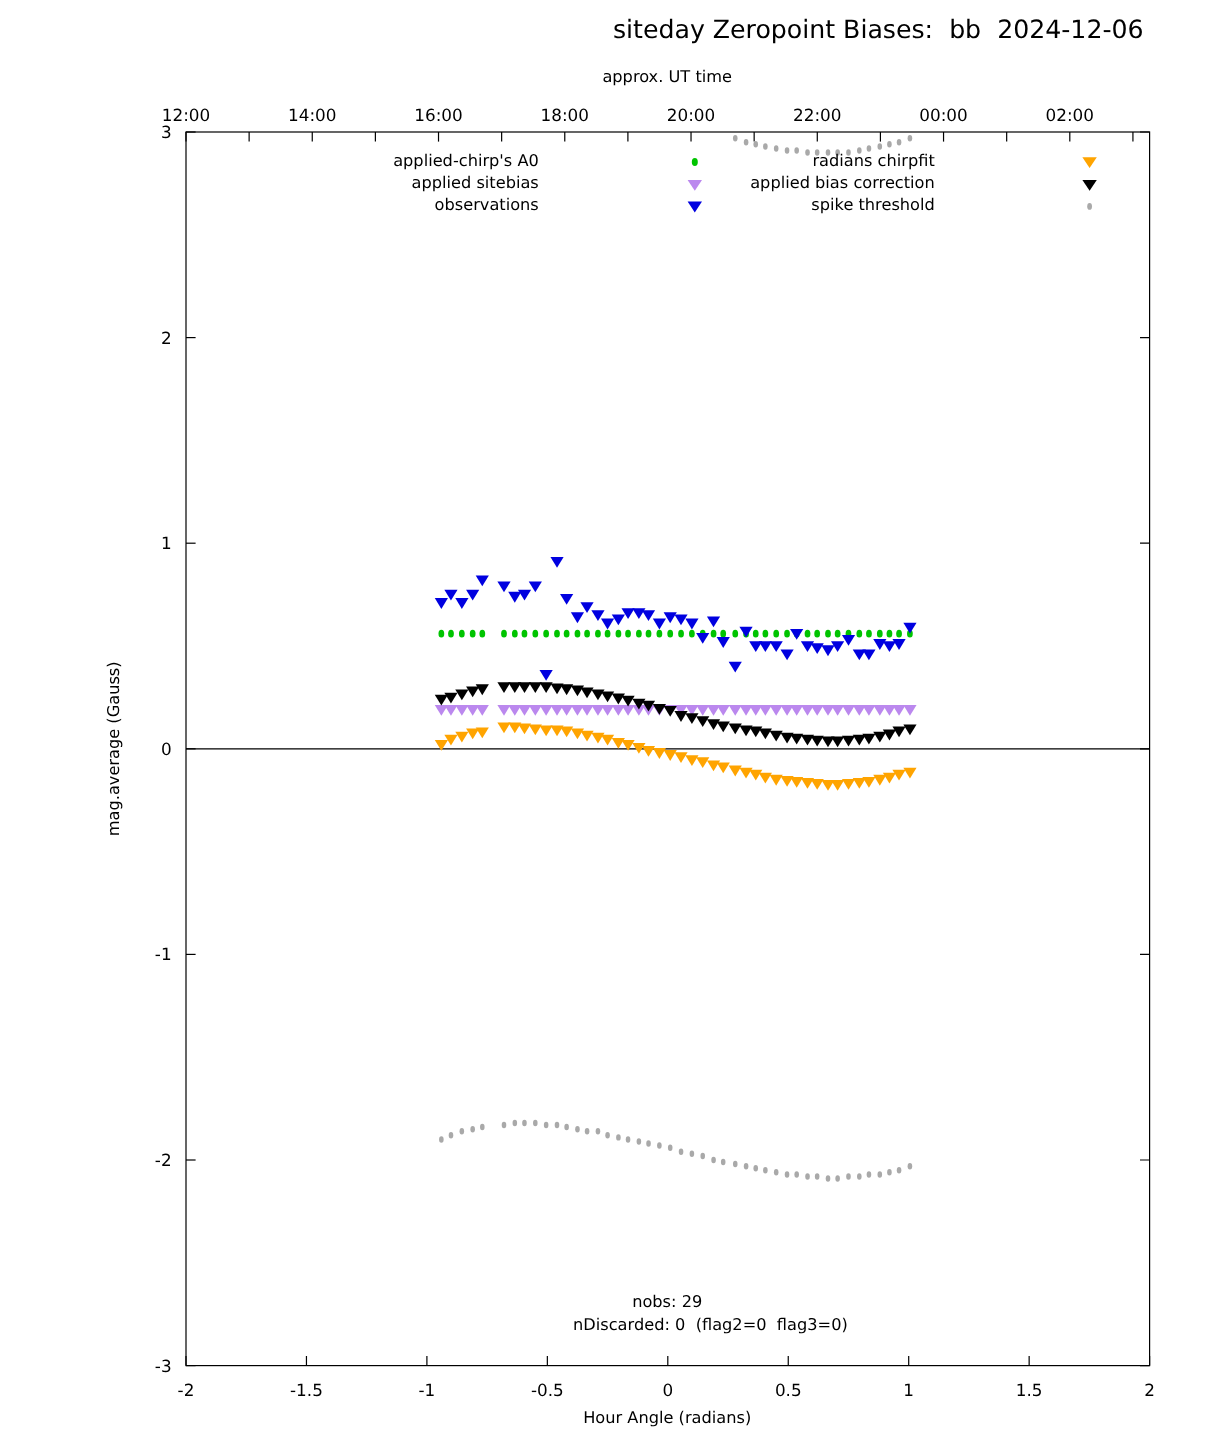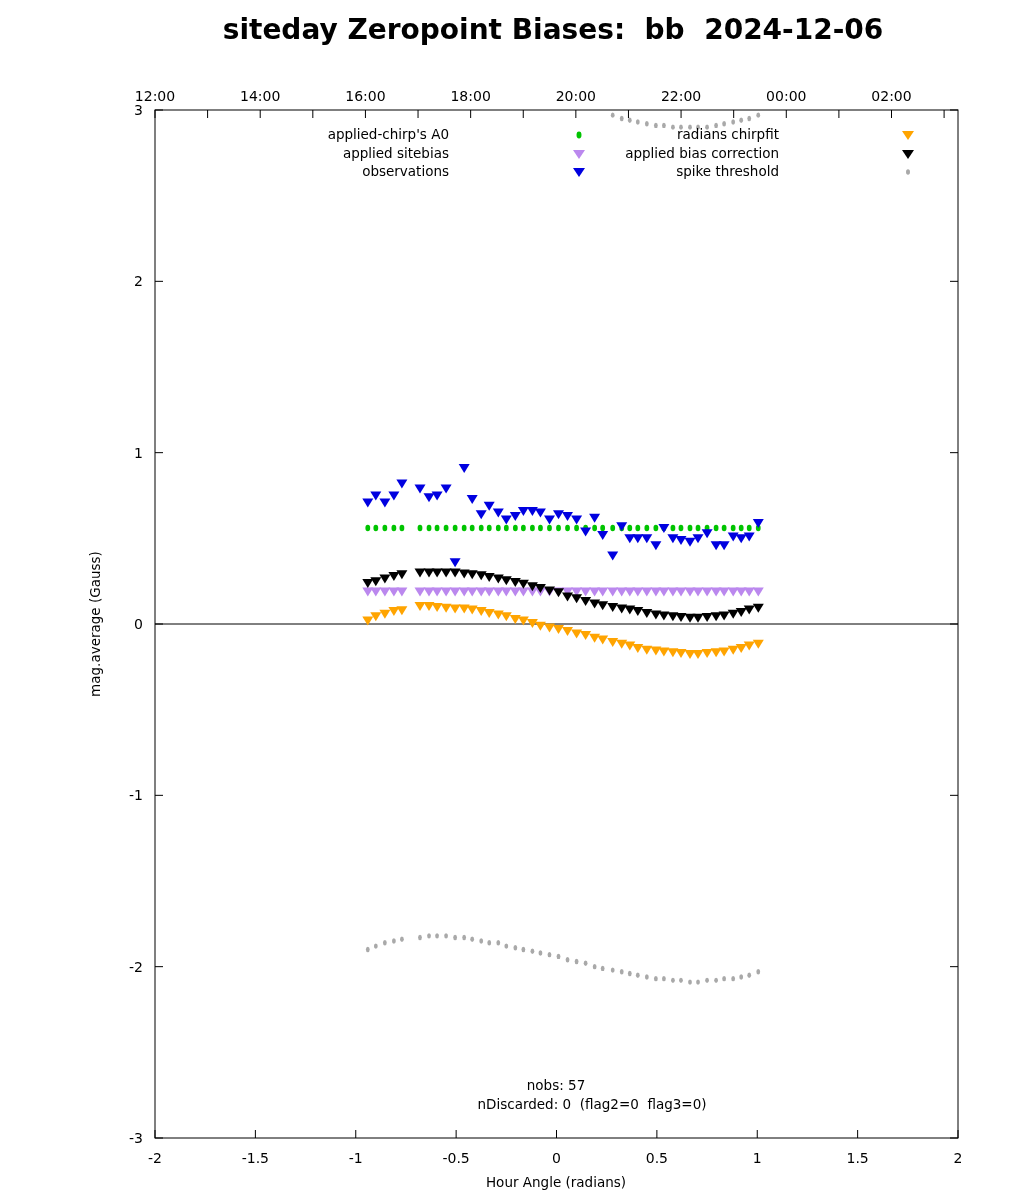--- a/index.html
+++ b/index.html
@@ -1,44 +1,45 @@
 <!DOCTYPE html>
 <html><head>
 <meta charset="utf-8">
 <style>
   html,body{margin:0;padding:0;background:#ffffff;}
   #screen{position:relative;width:1024px;height:1200px;background:#ffffff;overflow:hidden;
           font-family:"DejaVu Sans",sans-serif;color:#000;}
   #plot{position:absolute;left:0;top:0;width:1024px;height:1200px;}
   svg text{font-family:"DejaVu Sans",sans-serif;fill:#000;}
   .abs{position:absolute;white-space:pre;}
-  #title{left:153px;top:13px;width:800px;text-align:center;font-size:28px;font-weight:bold;}
+  #title{left:153px;top:13px;width:800px;text-align:right;font-size:21px;}
   #ut-title{left:156px;top:56px;width:800px;text-align:center;font-size:13.5px;}
   #xlabel{left:156px;top:1174px;width:800px;text-align:center;font-size:13.5px;}
   #ylabel{left:-53px;top:614px;width:300px;height:20px;text-align:center;font-size:13.5px;
           transform:rotate(-90deg);}
   #nobs{left:156px;top:1077px;width:800px;text-align:center;font-size:13.5px;}
   #ndisc{left:156px;top:1096px;width:872px;text-align:center;font-size:13.5px;}
   .lg-row{position:absolute;left:0;width:936px;height:18px;}
   .lg-label{position:absolute;top:0;font-size:13.5px;line-height:18px;white-space:pre;}
   .lg-left{right:487px;}
   .lg-right{right:157px;}
   .lg-marker{position:absolute;top:2px;width:14px;height:14px;}
   .lg-mk-left{left:572px;}
   .lg-mk-right{left:901px;}
 </style>
 </head>
 <body>
 
 <div id="screen">
 
   <div id="title" class="abs">siteday Zeropoint Biases:  bb  2024-12-06</div>
+  <div id="ut-title" class="abs">approx. UT time</div>
   <div id="ylabel" class="abs">mag.average (Gauss)</div>
   <div id="xlabel" class="abs">Hour Angle (radians)</div>
-  <div id="nobs" class="abs">nobs: 57</div>
+  <div id="nobs" class="abs">nobs: 29</div>
   <div id="ndisc" class="abs">nDiscarded: 0  (flag2=0  flag3=0)</div>
 
   <svg id="plot" width="1024" height="1200" viewBox="0 0 1024 1200" xmlns="http://www.w3.org/2000/svg">
       <rect x="155" y="110" width="803" height="1028" fill="none" stroke="#000" stroke-width="1"></rect>
       <line x1="155" y1="624" x2="958" y2="624" stroke="#000" stroke-width="1"></line>
       <line x1="155" y1="1138" x2="163" y2="1138" stroke="#000"></line>
       <line x1="958" y1="1138" x2="950" y2="1138" stroke="#000"></line>
       <text x="143" y="1143" text-anchor="end" font-size="14">-3</text>
       <line x1="155" y1="966.6666666666667" x2="163" y2="966.6666666666667" stroke="#000"></line>
       <line x1="958" y1="966.6666666666667" x2="950" y2="966.6666666666667" stroke="#000"></line>

